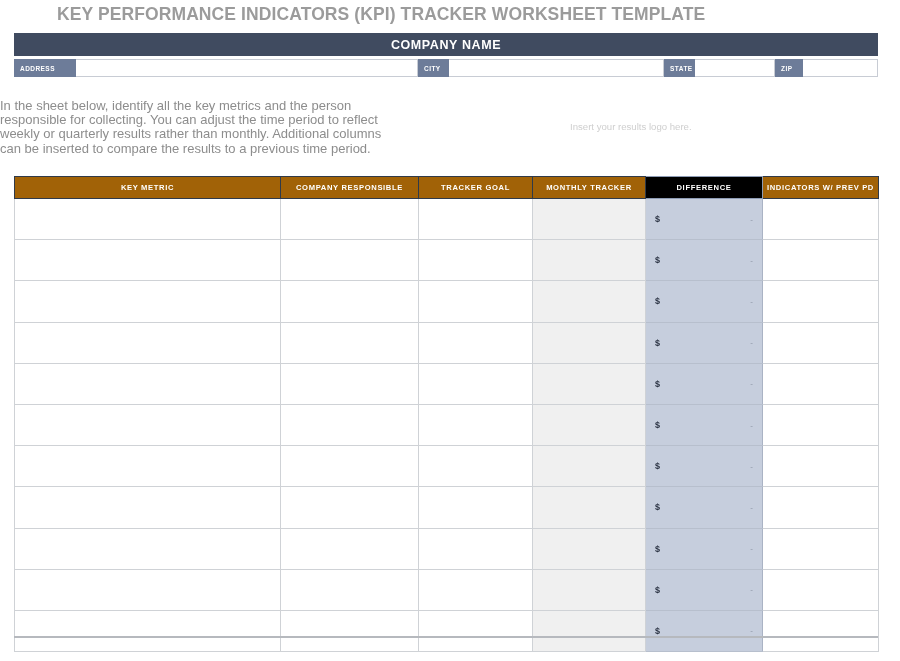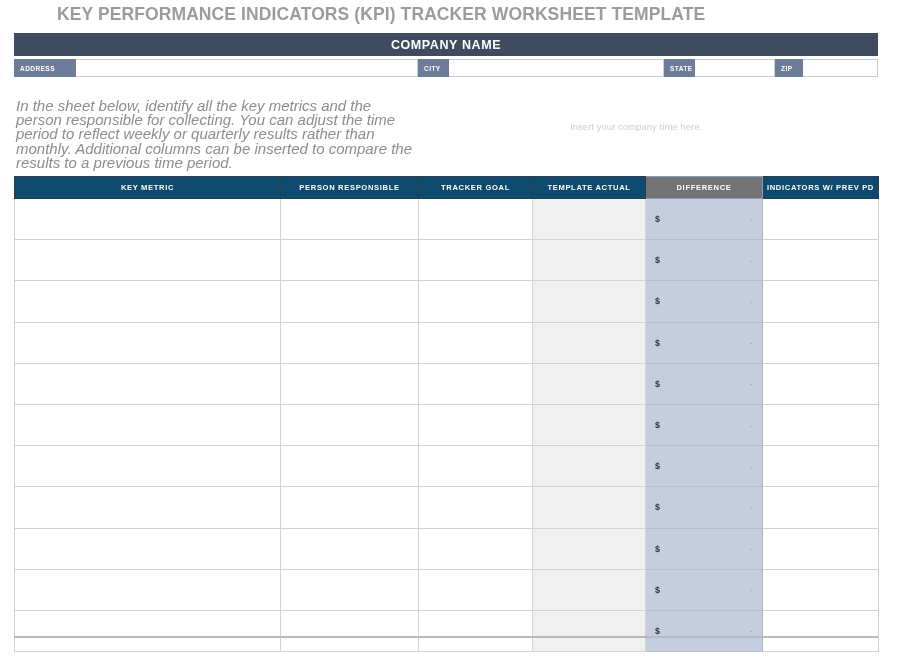--- a/index.html
+++ b/index.html
@@ -87,27 +87,26 @@
   .w-city-lbl { width: 31px; }
   .w-city-in  { width: 215px; }
   .w-state-lbl{ width: 31px; }
   .w-state-in { width: 80px; }
   .w-zip-lbl  { width: 28px; }
   .w-zip-in   { width: 75px; }
 
   
   .instructions {
     position: absolute;
-    left: 16px;
+    left: 0;
     top: 99px;
     width: 400px;
-    font-size: 15px;
+    font-size: 13px;
     line-height: 14.2px;
     color: #8d8d8d;
-    font-style: italic;
   }
 
   .logo-hint {
     position: absolute;
     left: 570px;
     top: 121px;
     font-size: 9.6px;
     color: #cfcfcf;
   }
 
@@ -115,32 +114,32 @@
   .kpi-table {
     position: absolute;
     left: 14px;
     top: 176px;
     width: 864px;
     border-collapse: collapse;
     table-layout: fixed;
   }
   .kpi-table th {
     height: 21px;
-    background: #0c4a6e;
+    background: #a16207;
     color: #ffffff;
     font-size: 7.6px;
     font-weight: bold;
     letter-spacing: 0.65px;
     text-align: center;
     padding: 0;
     border: 1px solid #2f3a4a;
     vertical-align: middle;
   }
   .kpi-table th.th-difference {
-    background: #737373;
+    background: #000000;
     border-color: #8e9cb5;
     color: #ffffff;
   }
   .kpi-table td {
     height: 40.2px;
     padding: 0;
     border: 1px solid #cfd2d6;
     background: #ffffff;
     vertical-align: middle;
   }
@@ -196,37 +195,37 @@
     <div class="addr-label w-city-lbl">CITY</div>
     <input class="addr-input w-city-in" type="text" placeholder="" style="">
     <div class="addr-label w-state-lbl">STATE</div>
     <input class="addr-input w-state-in" type="text" placeholder="" style="">
     <div class="addr-label w-zip-lbl">ZIP</div>
     <input class="addr-input w-zip-in" type="text" placeholder="" style="">
   </div>
 
   <div class="instructions">In the sheet below, identify all the key metrics and the person responsible for collecting. You can adjust the time period to reflect weekly or quarterly results rather than monthly. Additional columns can be inserted to compare the results to a previous time period.</div>
 
-  <div class="logo-hint">Insert your company time here.</div>
+  <div class="logo-hint">Insert your results logo here.</div>
 
   <table class="kpi-table">
     <colgroup>
       <col style="width:266px">
       <col style="width:138px">
       <col style="width:114px">
       <col style="width:113px">
       <col style="width:117px">
       <col style="width:116px">
     </colgroup>
     <thead>
       <tr>
         <th>KEY METRIC</th>
-        <th>PERSON RESPONSIBLE</th>
+        <th>COMPANY RESPONSIBLE</th>
         <th>TRACKER GOAL</th>
-        <th>TEMPLATE ACTUAL</th>
+        <th>MONTHLY TRACKER</th>
         <th class="th-difference">DIFFERENCE</th>
         <th>INDICATORS W/ PREV PD</th>
       </tr>
     </thead>
     <tbody id="kpi-body">
         <tr>
           <td></td>
           <td></td>
           <td></td>
           <td class="cell-actual"></td>

